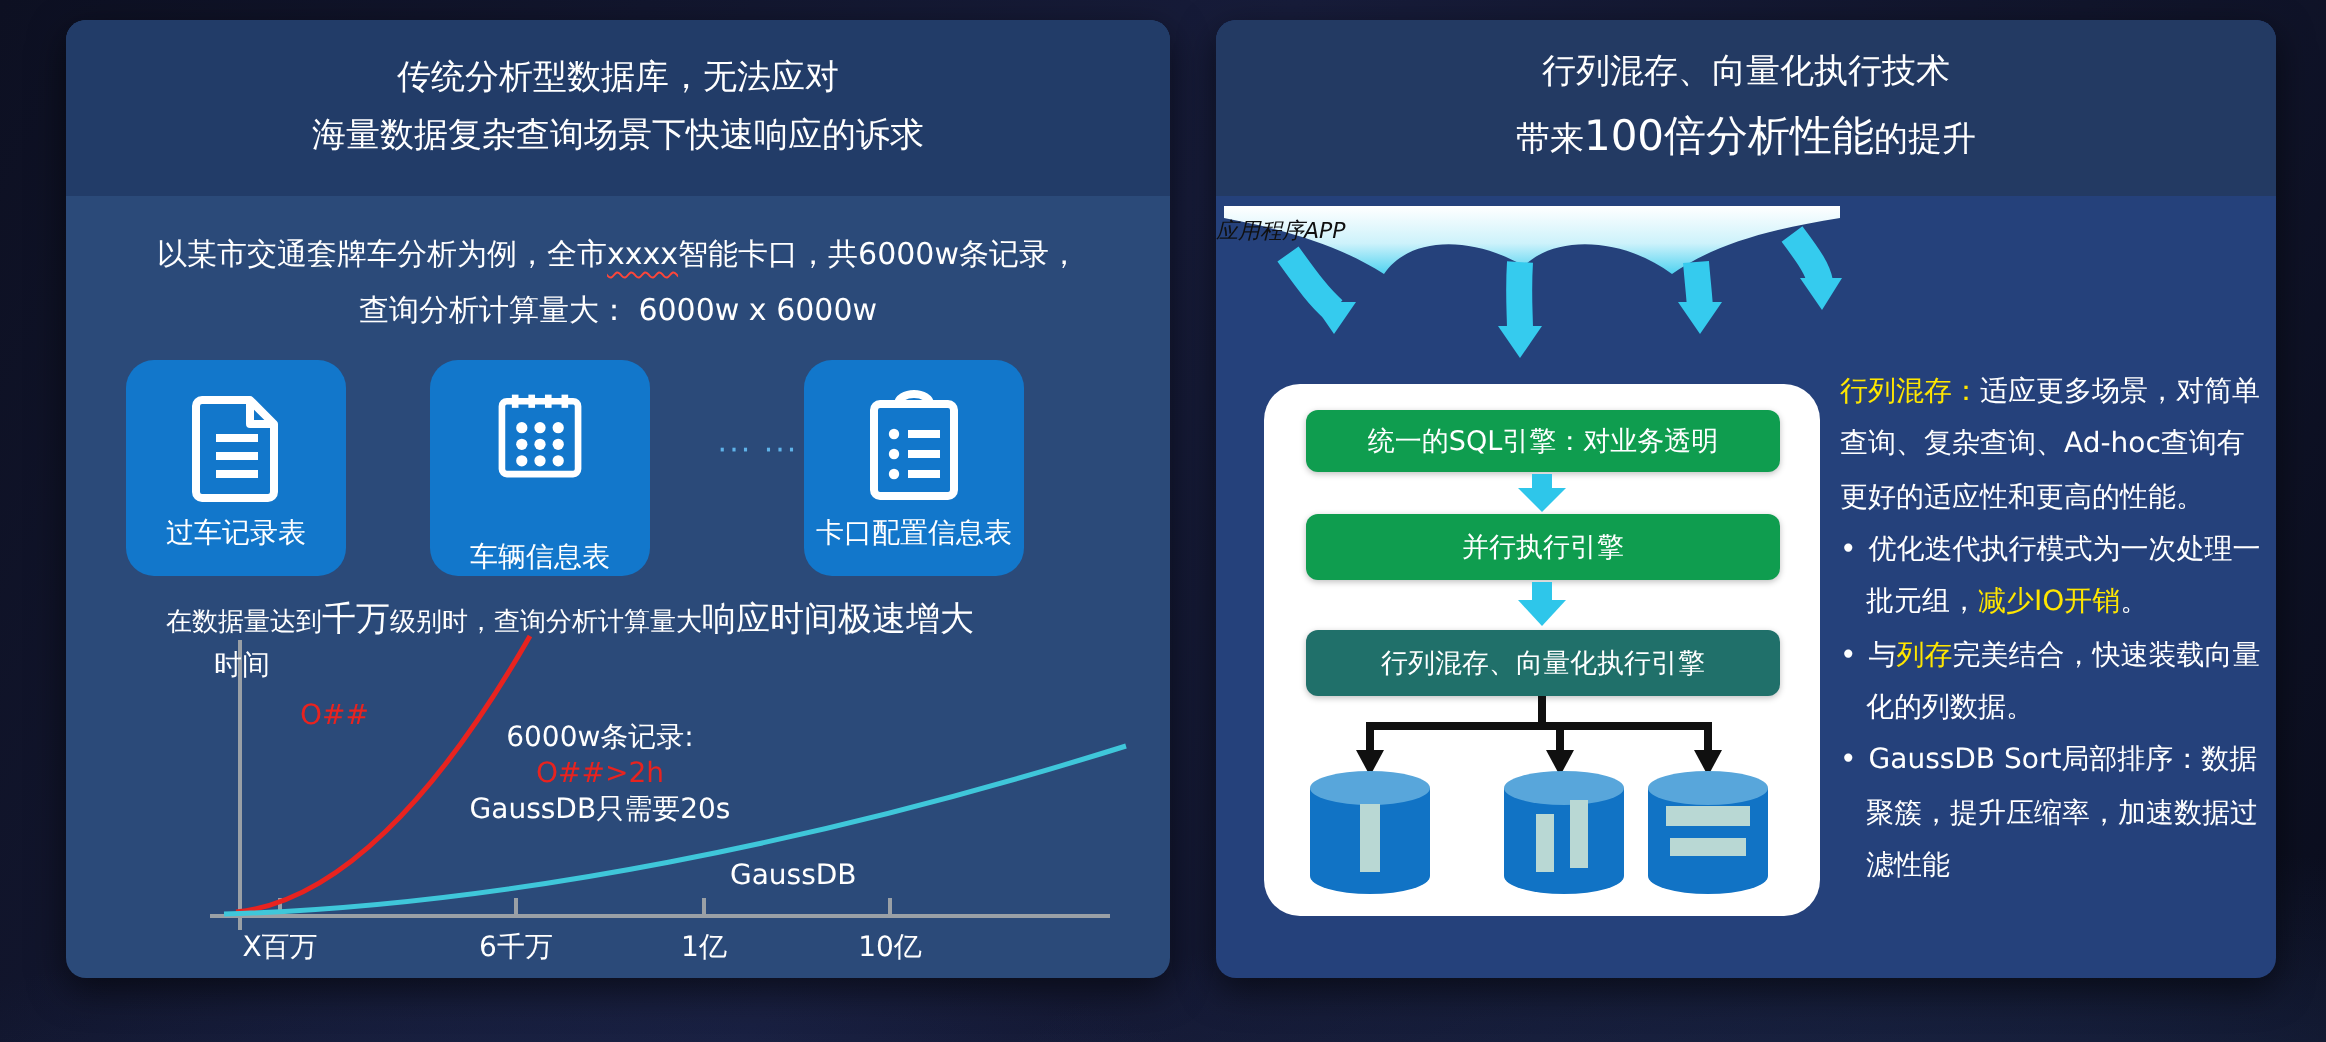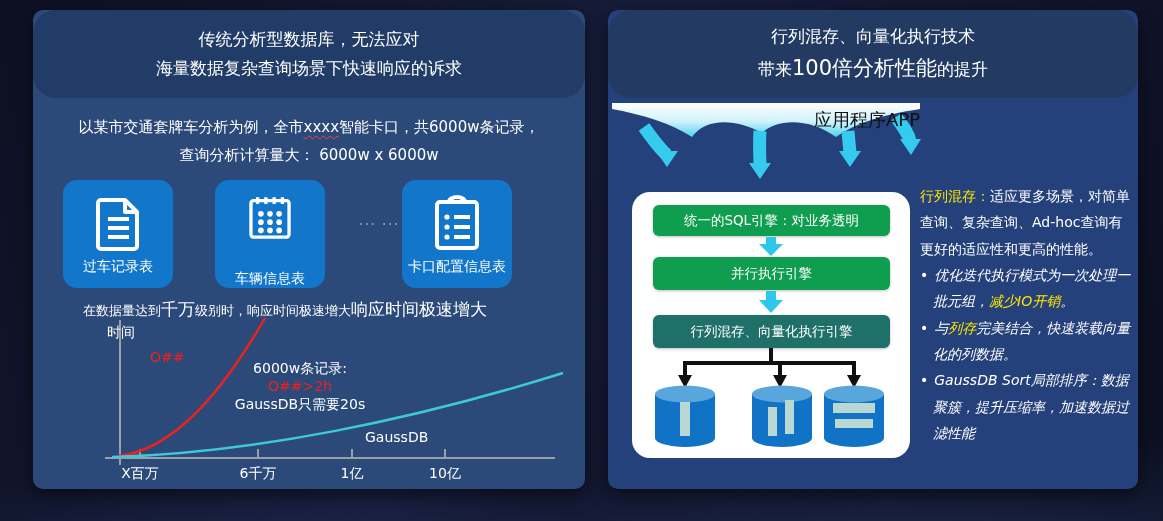--- a/index.html
+++ b/index.html
@@ -8,54 +8,54 @@
     font-family:"DejaVu Sans","Liberation Sans",sans-serif;
     background:
       radial-gradient(900px 300px at 85% 115%, rgba(60,90,160,.35), transparent 60%),
       radial-gradient(700px 260px at 22% 118%, rgba(50,80,150,.28), transparent 60%),
       linear-gradient(118deg,#0d1022 0%,#171c3a 45%,#0b0e1e 100%);
     color:#fff;
   }
   .panel{position:absolute;top:10px;height:479px;border-radius:10px;box-shadow:0 6px 18px rgba(0,0,0,.55);overflow:hidden;}
   .panel-left{left:33px;width:552px;background:#2b4a79;}
   .panel-right{left:608px;width:530px;background:#25417b;}
-  .panel-header{height:88px;display:flex;flex-direction:column;align-items:center;justify-content:center;line-height:1.7;border-radius:23px;}
+  .panel-header{height:88px;display:flex;flex-direction:column;align-items:center;justify-content:center;line-height:1.7;}
   .panel-left .panel-header{background:#223c68;}
   .panel-right .panel-header{background:#233a63;}
   .hdr-line{font-size:17px;color:#fff;}
   .hdr-big{font-size:21px;}
   
   .intro{position:absolute;top:104px;left:0;width:100%;text-align:center;font-size:15px;line-height:1.85;color:#fff;}
   .squiggle{text-decoration:underline wavy #ff4538 1px;text-underline-offset:3px;}
   .tile{position:absolute;top:170px;width:110px;height:108px;background:#1277cb;border-radius:14px;display:flex;flex-direction:column;align-items:center;justify-content:flex-start;}
   .tile svg{margin-top:14px;}
   .tile-label{font-size:14px;color:#fff;margin-top:6px;white-space:nowrap;}
   .tile1{left:30px;}.tile2{left:182px;gap:22px;}.tile3{left:369px;}
   .dots{position:absolute;left:318px;top:206px;width:56px;text-align:center;color:#5fb2e8;font-size:15px;letter-spacing:1px;}
   .note{position:absolute;top:288px;left:50px;font-size:13px;color:#fff;white-space:nowrap;}
   .note .big{font-size:17px;}
   .chart{position:absolute;left:60px;top:305px;width:480px;height:172px;}
   
   .funnel{position:absolute;left:2px;top:93px;}
-  .app-label{position:absolute;left:0;top:98px;width:312px;text-align:right;font-size:18px;color:#101010;}
+  .app-label{position:absolute;left:0;top:98px;width:312px;text-align:left;font-size:11px;color:#101010;font-style:italic;}
   .card{position:absolute;left:24px;top:182px;width:278px;height:266px;background:#ffffff;border-radius:18px;}
   .stack-box{position:absolute;left:21px;width:237px;border-radius:6px;display:flex;align-items:center;justify-content:center;color:#fff;font-size:13.5px;box-shadow:0 1px 3px rgba(0,0,0,.25);}
   .sbox1{top:13px;height:31px;}
   .sbox2{top:65px;height:33px;}
   .sbox3{top:123px;height:33px;}
   .stack-arrow{position:absolute;left:127px;}
   .sarrow1{top:45px;}
   .sarrow2{top:99px;}
   .connector{position:absolute;left:0;top:0;}
   .cyl{position:absolute;top:193px;}
   .cyl1{left:21px;}.cyl2{left:118px;}.cyl3{left:190px;}
   .notes-col{position:absolute;left:312px;top:173px;width:212px;font-size:14px;line-height:1.88;color:#fff;}
   .notes-col p{margin:0;}
   .yellow{color:#ffe600;}
-  .note-li{padding-left:13px;font-style:italic;}
+  .note-li{padding-left:13px;}
   .note-li::before{content:"•";margin-left:-13px;margin-right:6px;color:#fff;}
 </style>
 </head>
 <body>
 
 <div class="panel panel-left">
   <div class="panel-header">
     <div class="hdr-line">传统分析型数据库，无法应对</div>
     <div class="hdr-line">海量数据复杂查询场景下快速响应的诉求</div>
   </div>
@@ -105,21 +105,21 @@
       <circle cx="19" cy="23" r="2.6" fill="#fff"></circle>
         <line x1="26" y1="23" x2="42" y2="23" stroke="#fff" stroke-width="4"></line>
       <circle cx="19" cy="33" r="2.6" fill="#fff"></circle>
         <line x1="26" y1="33" x2="42" y2="33" stroke="#fff" stroke-width="4"></line>
       <circle cx="19" cy="43" r="2.6" fill="#fff"></circle>
         <line x1="26" y1="43" x2="42" y2="43" stroke="#fff" stroke-width="4"></line>
     </svg>
     <div class="tile-label">卡口配置信息表</div>
   </div>
 
-  <div class="note"><span>在数据量达到</span><span class="big">千万</span><span>级别时，响应时间极速增大</span><span class="big">响应时间极速增大</span></div>
+  <div class="note"><span>在数据量达到</span><span class="big">千万</span><span>级别时，查询分析计算量大</span><span class="big">响应时间极速增大</span></div>
 
   <svg class="chart" viewBox="0 0 480 172">
 
     <line x1="27" y1="5" x2="27" y2="150" stroke="#9aa0a6" stroke-width="2"></line>
     <line x1="12" y1="143" x2="462" y2="143" stroke="#9aa0a6" stroke-width="2"></line>
     <line x1="47" y1="134" x2="47" y2="143" stroke="#9aa0a6" stroke-width="2"></line>
     <line x1="165" y1="134" x2="165" y2="143" stroke="#9aa0a6" stroke-width="2"></line>
     <line x1="259" y1="134" x2="259" y2="143" stroke="#9aa0a6" stroke-width="2"></line>
     <line x1="352" y1="134" x2="352" y2="143" stroke="#9aa0a6" stroke-width="2"></line>
 

